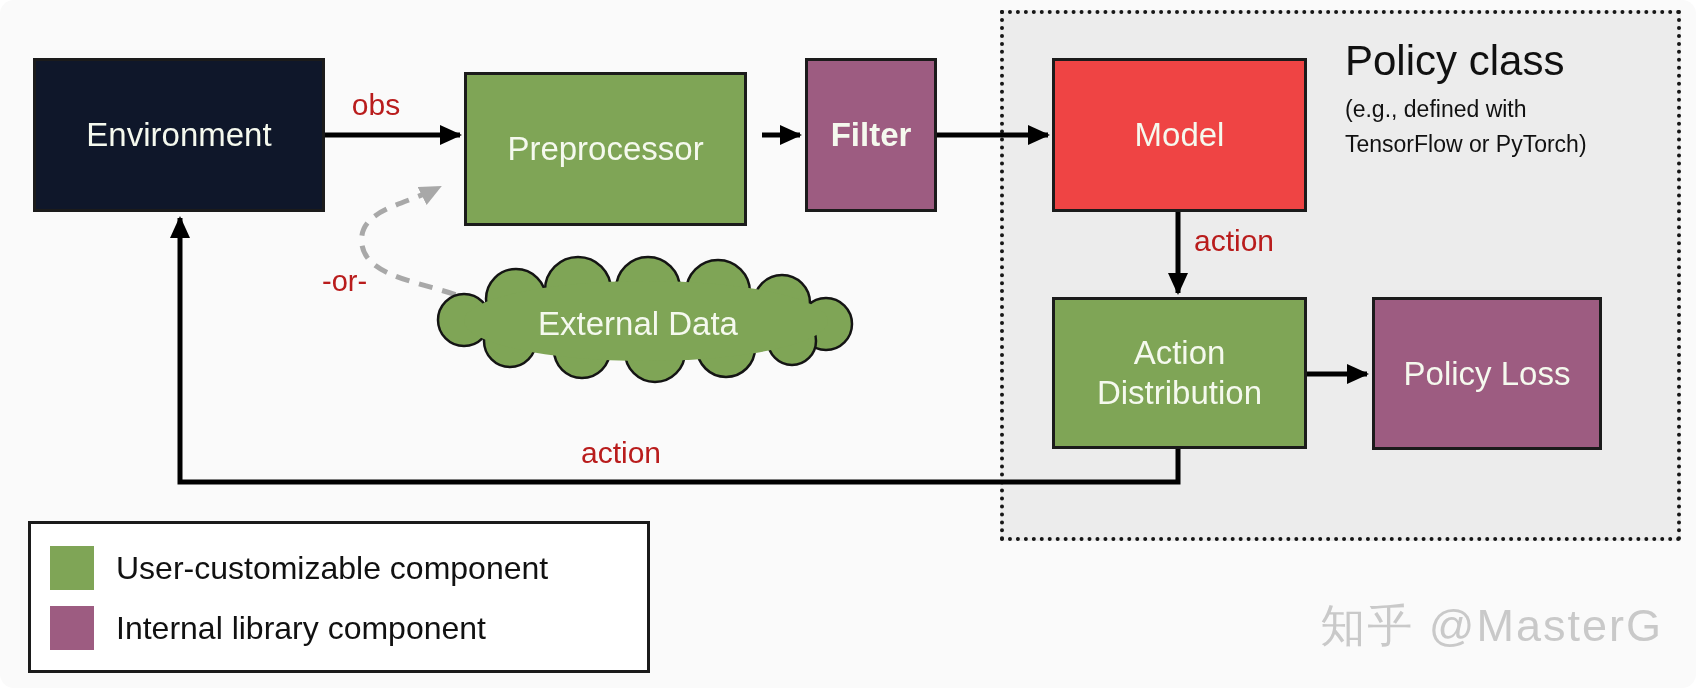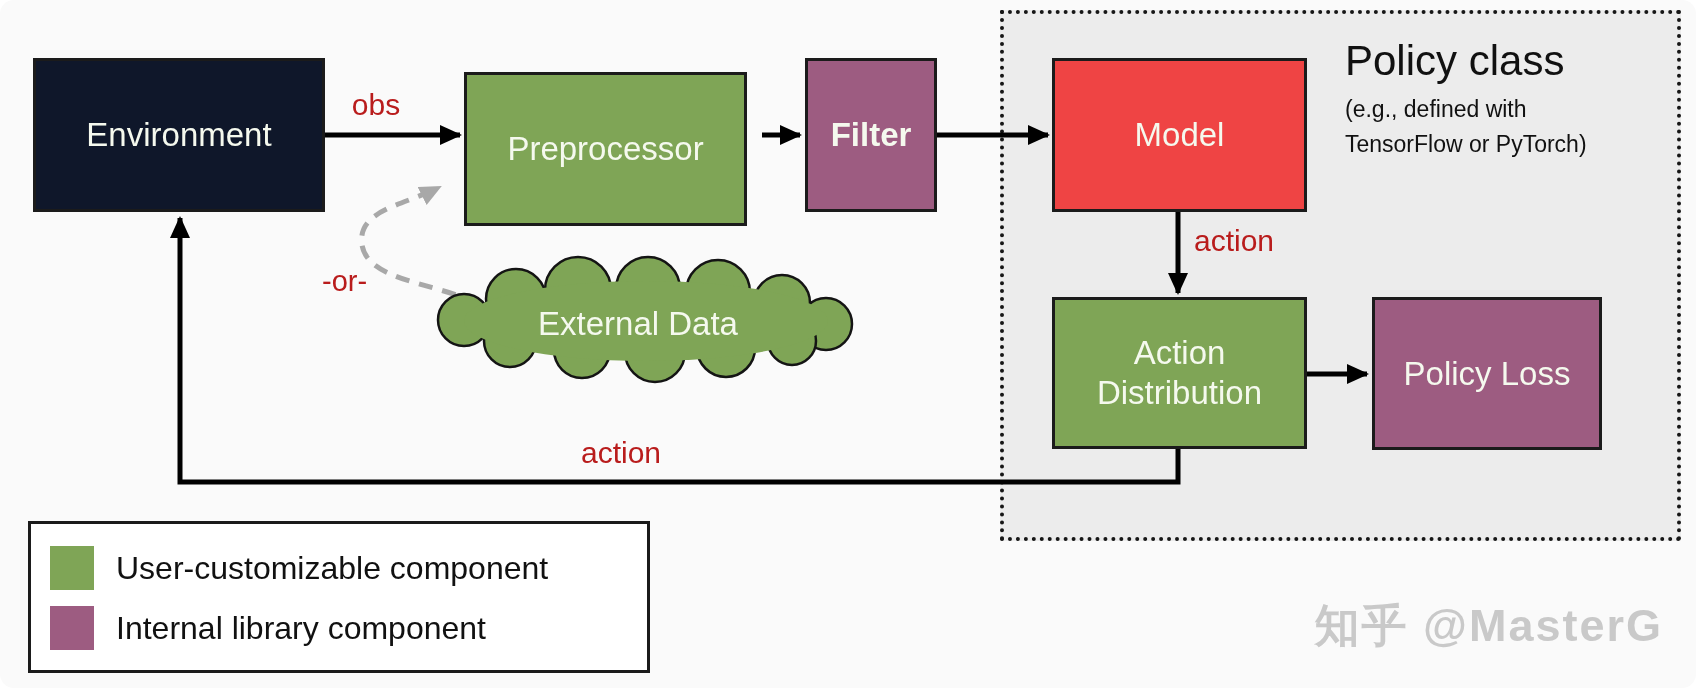--- a/index.html
+++ b/index.html
@@ -110,21 +110,20 @@
     white-space: nowrap;
   }
   
   .watermark {
     position: absolute;
     right: 33px; top: 596px;
     font-size: 45px;
     color: #c9c9c9;
     letter-spacing: 2px;
     white-space: nowrap;
-    font-weight: bold;
   }
 </style>
 </head>
 <body>
 
 <div class="stage">
 
   <div class="policy-group"></div>
   <div class="policy-title">Policy class</div>
   <div class="policy-subtitle">

